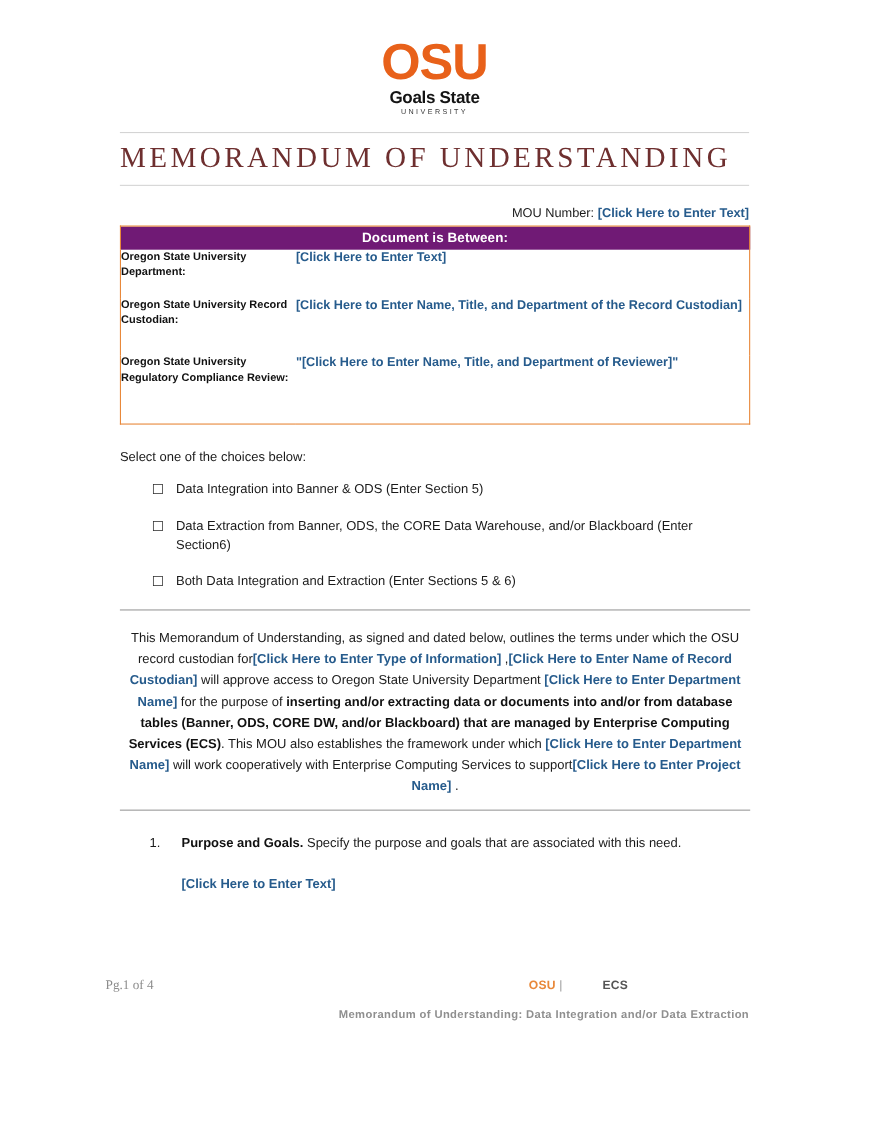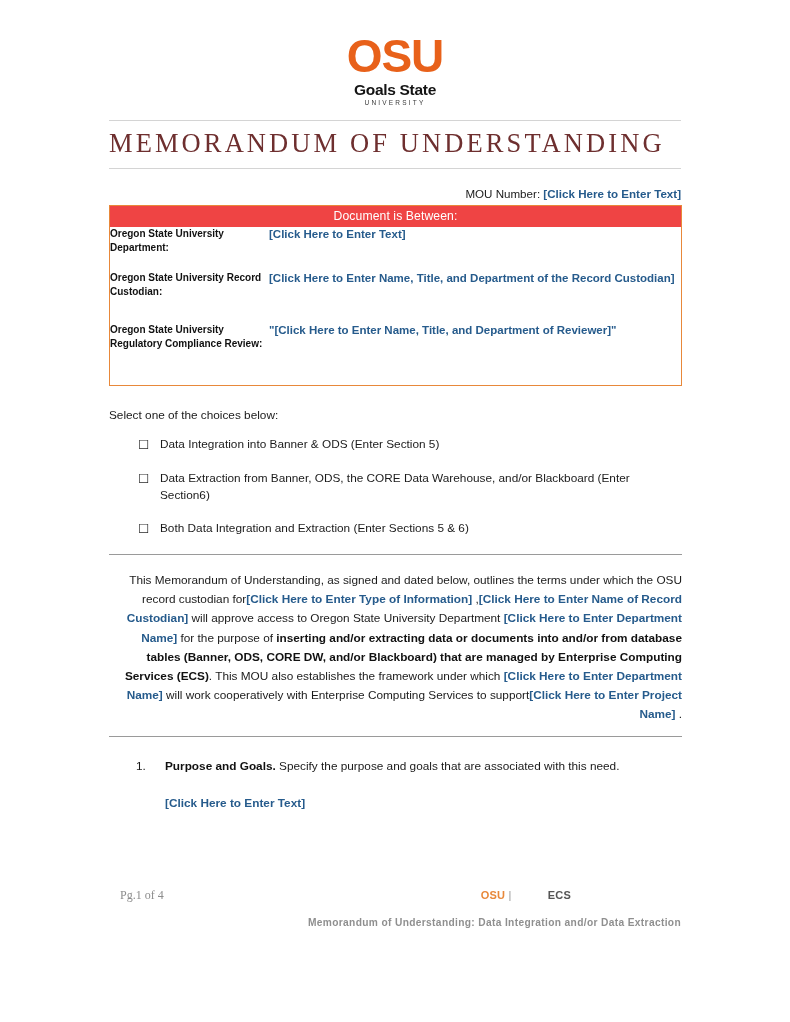--- a/index.html
+++ b/index.html
@@ -88,23 +88,23 @@
   }
 
   
   .doc-table {
     border: 1.4px solid #E8883A;
     border-collapse: collapse;
     width: 573px;
     margin: 0;
   }
   .doc-table .hdr {
-    background: #ef4444;
+    background: #701a75;
     color: #ffffff;
-    font-weight: normal;
+    font-weight: bold;
     text-align: center;
     font-size: 12.2px;
     padding: 3px 0 4px 0;
     letter-spacing: 0.1px;
   }
   .doc-table td {
     border: none;
     padding: 0;
     vertical-align: top;
   }
@@ -164,21 +164,21 @@
     margin: 0;
     width: 573px;
   }
 
   
   .body-para {
     font-size: 11.8px;
     line-height: 1.62;
     margin-top: 16px;
     width: 573px;
-    text-align: right;
+    text-align: center;
     color: #1a1a1a;
   }
   .bk { font-weight: bold; color: #111111; }
 
   
   .numbered {
     margin-top: 22px;
     display: flex;
     padding-left: 27px;
     font-size: 11.8px;
@@ -187,21 +187,21 @@
   .num-body { flex: 1; }
   .num-body .head { font-weight: bold; color: #111111; }
   .entry-line {
     margin-top: 23px;
     font-size: 11.8px;
   }
 
   
   .footer {
     position: absolute;
-    left: 120px;
+    left: 96px;
     right: 109px;
     top: 888px;
   }
   .footer-row {
     display: flex;
     align-items: baseline;
     justify-content: space-between;
   }
   .pg {
     font-family: "Liberation Serif", serif;

